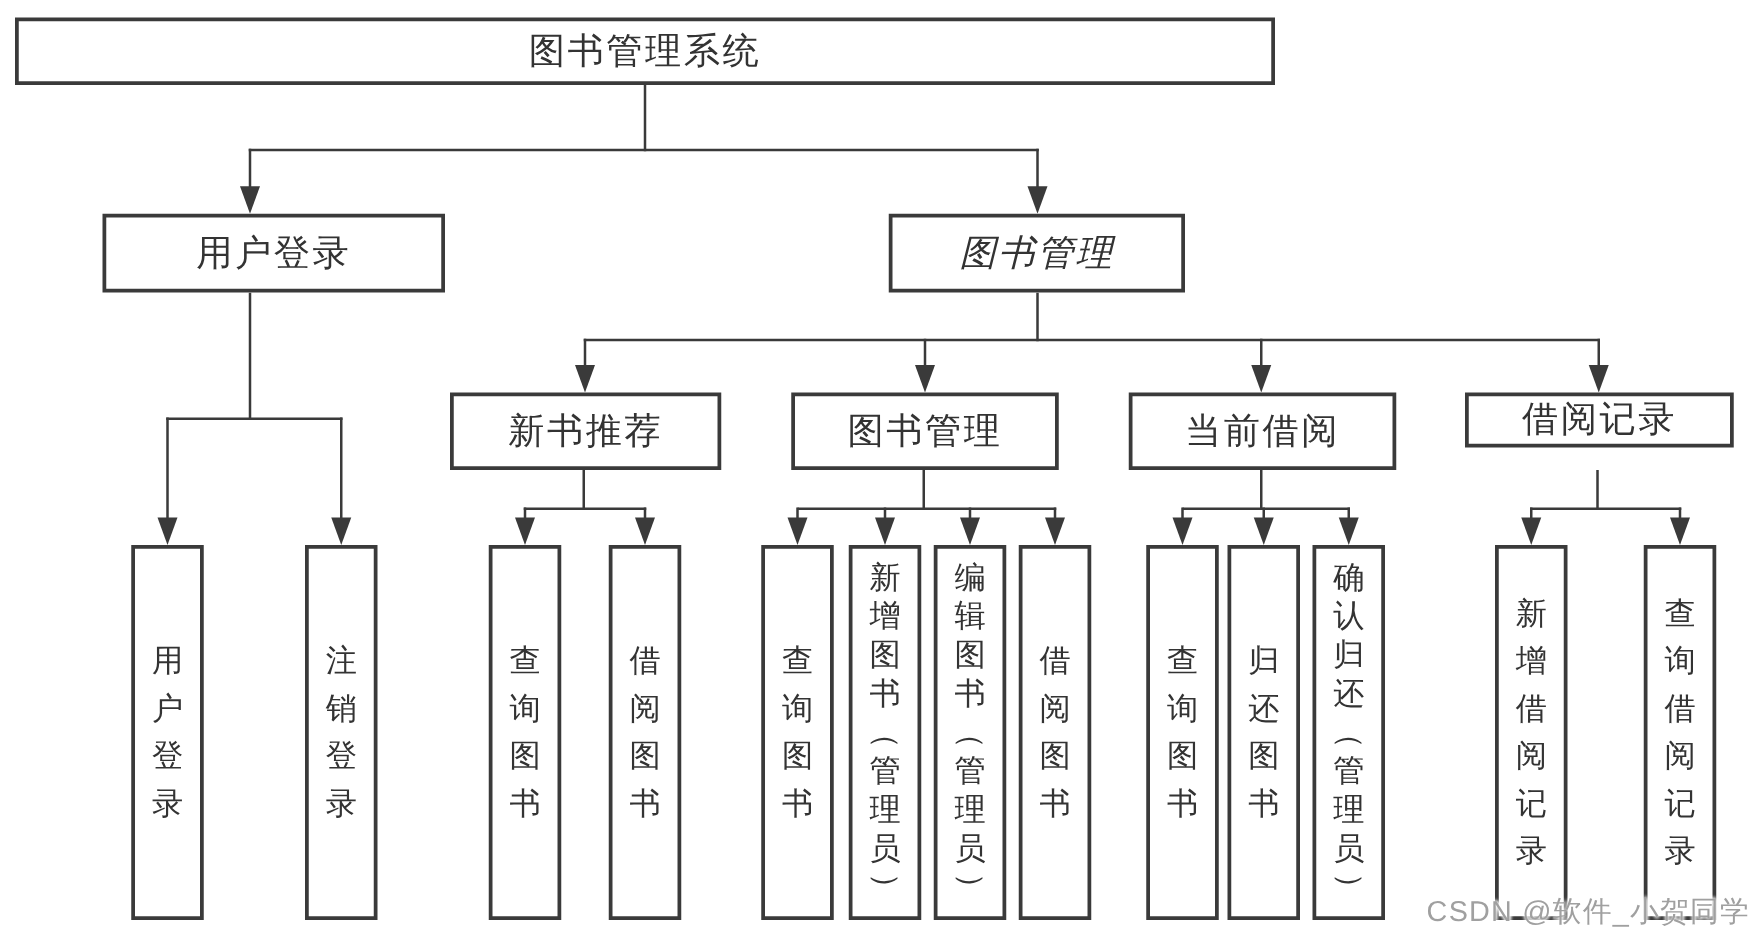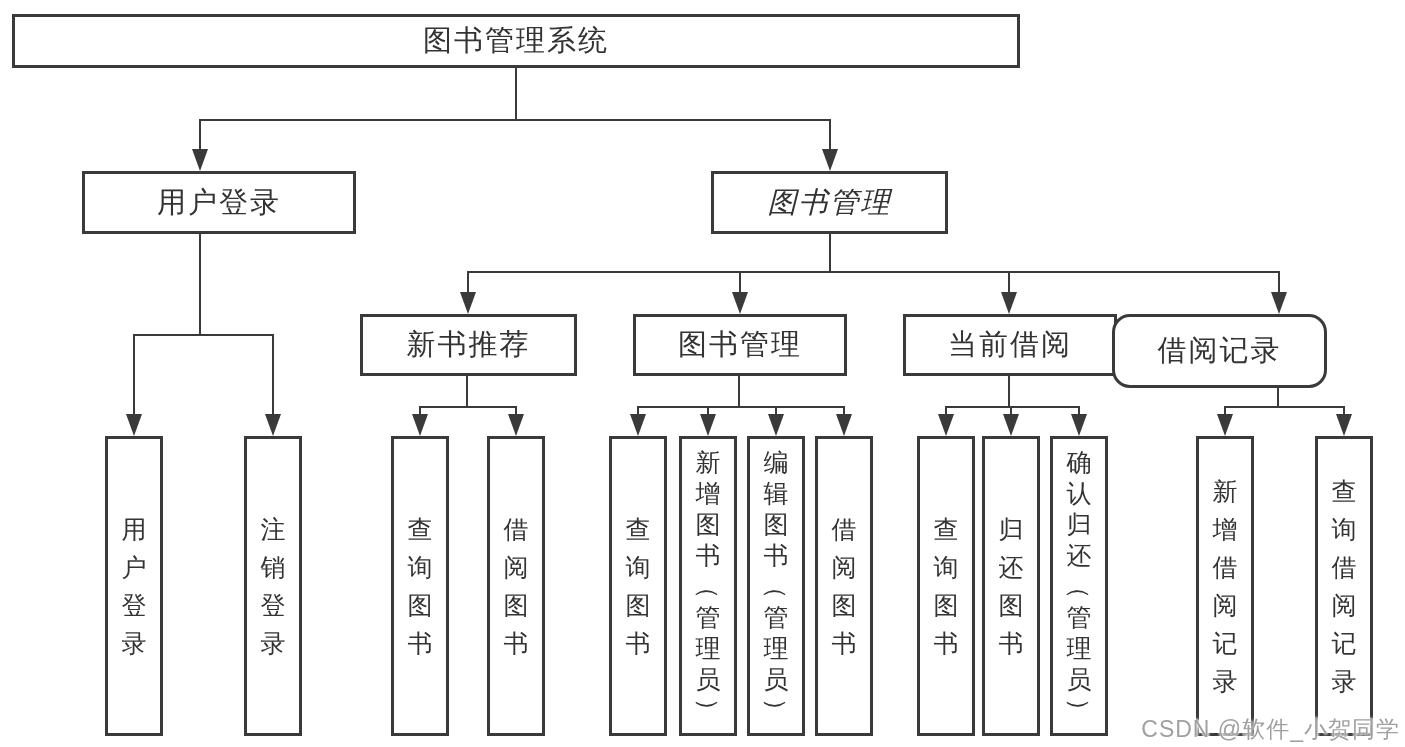--- a/index.html
+++ b/index.html
@@ -80,21 +80,21 @@
 <body>
 
 <div class="box" style="left:12px; top:14px; width:1008px; height:54px;">图书管理系统</div>
 
 <div class="box" style="left:82px; top:171px; width:274px; height:63px;font-family:Liberation Serif, serif;">用户登录</div>
 <div class="box" style="left:711px; top:171px; width:237px; height:63px;font-style:italic;">图书管理</div>
 
 <div class="box" style="left:360px; top:314px; width:217px; height:62px;text-align:right;">新书推荐</div>
 <div class="box" style="left:633px; top:314px; width:214px; height:62px;">图书管理</div>
 <div class="box" style="left:903px; top:314px; width:214px; height:62px;">当前借阅</div>
-<div class="box" style="left:1112px; top:314px; width:215px; height:74px;border-radius:18px;">借阅记录</div>
+<div class="box" style="left:1172px; top:314px; width:215px; height:44px;">借阅记录</div>
 
 <div class="vbox" style="left: 105px; gap: 13px;">
     <span class="vchar">用</span>
     <span class="vchar">户</span>
     <span class="vchar">登</span>
     <span class="vchar">录</span>
   </div>
 <div class="vbox" style="left: 244px; gap: 13px;">
     <span class="vchar">注</span>
     <span class="vchar">销</span>

